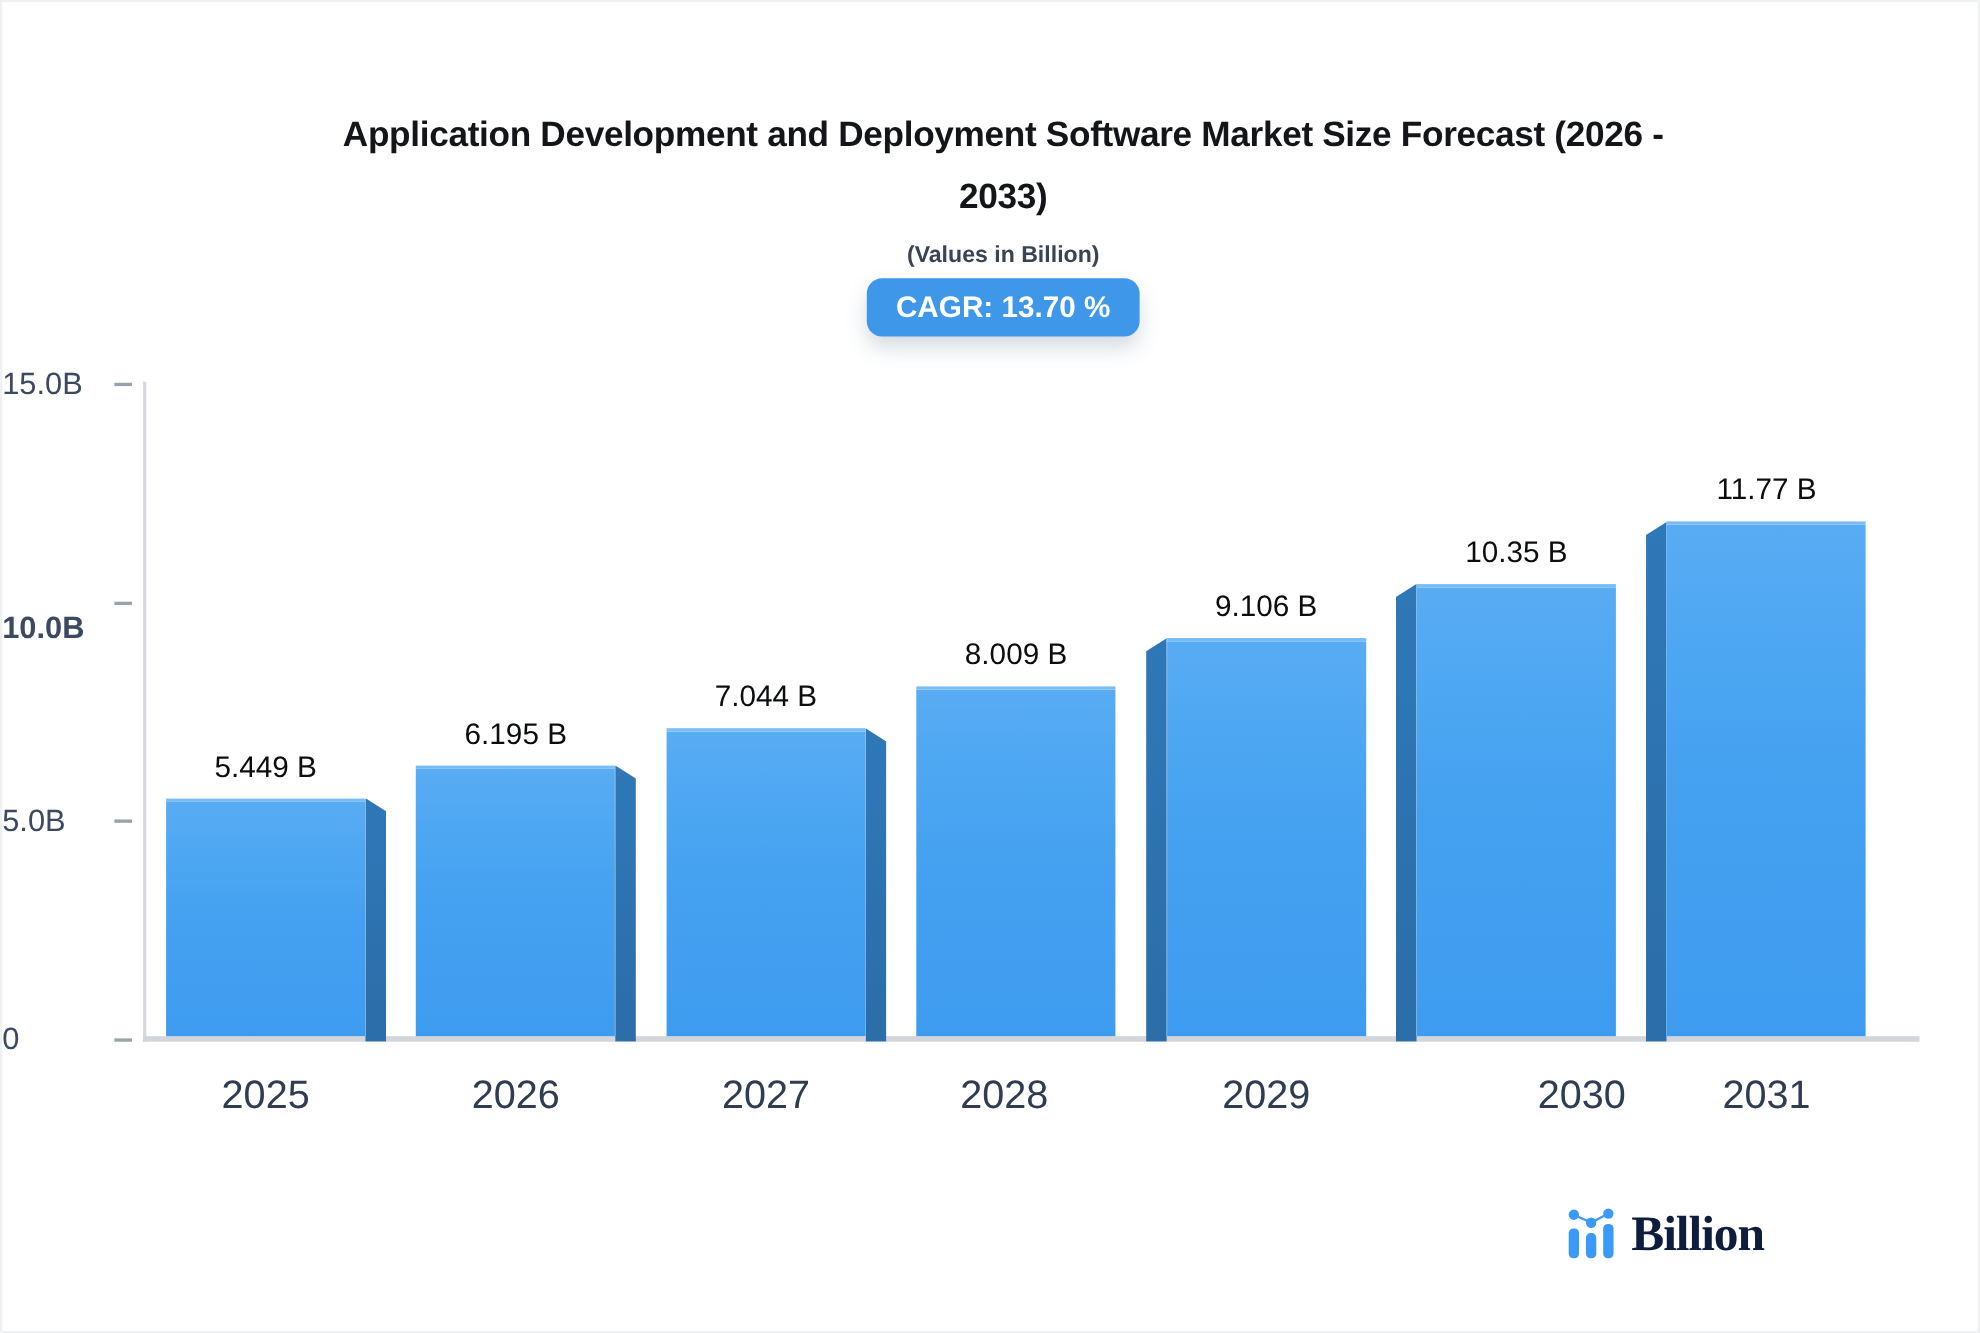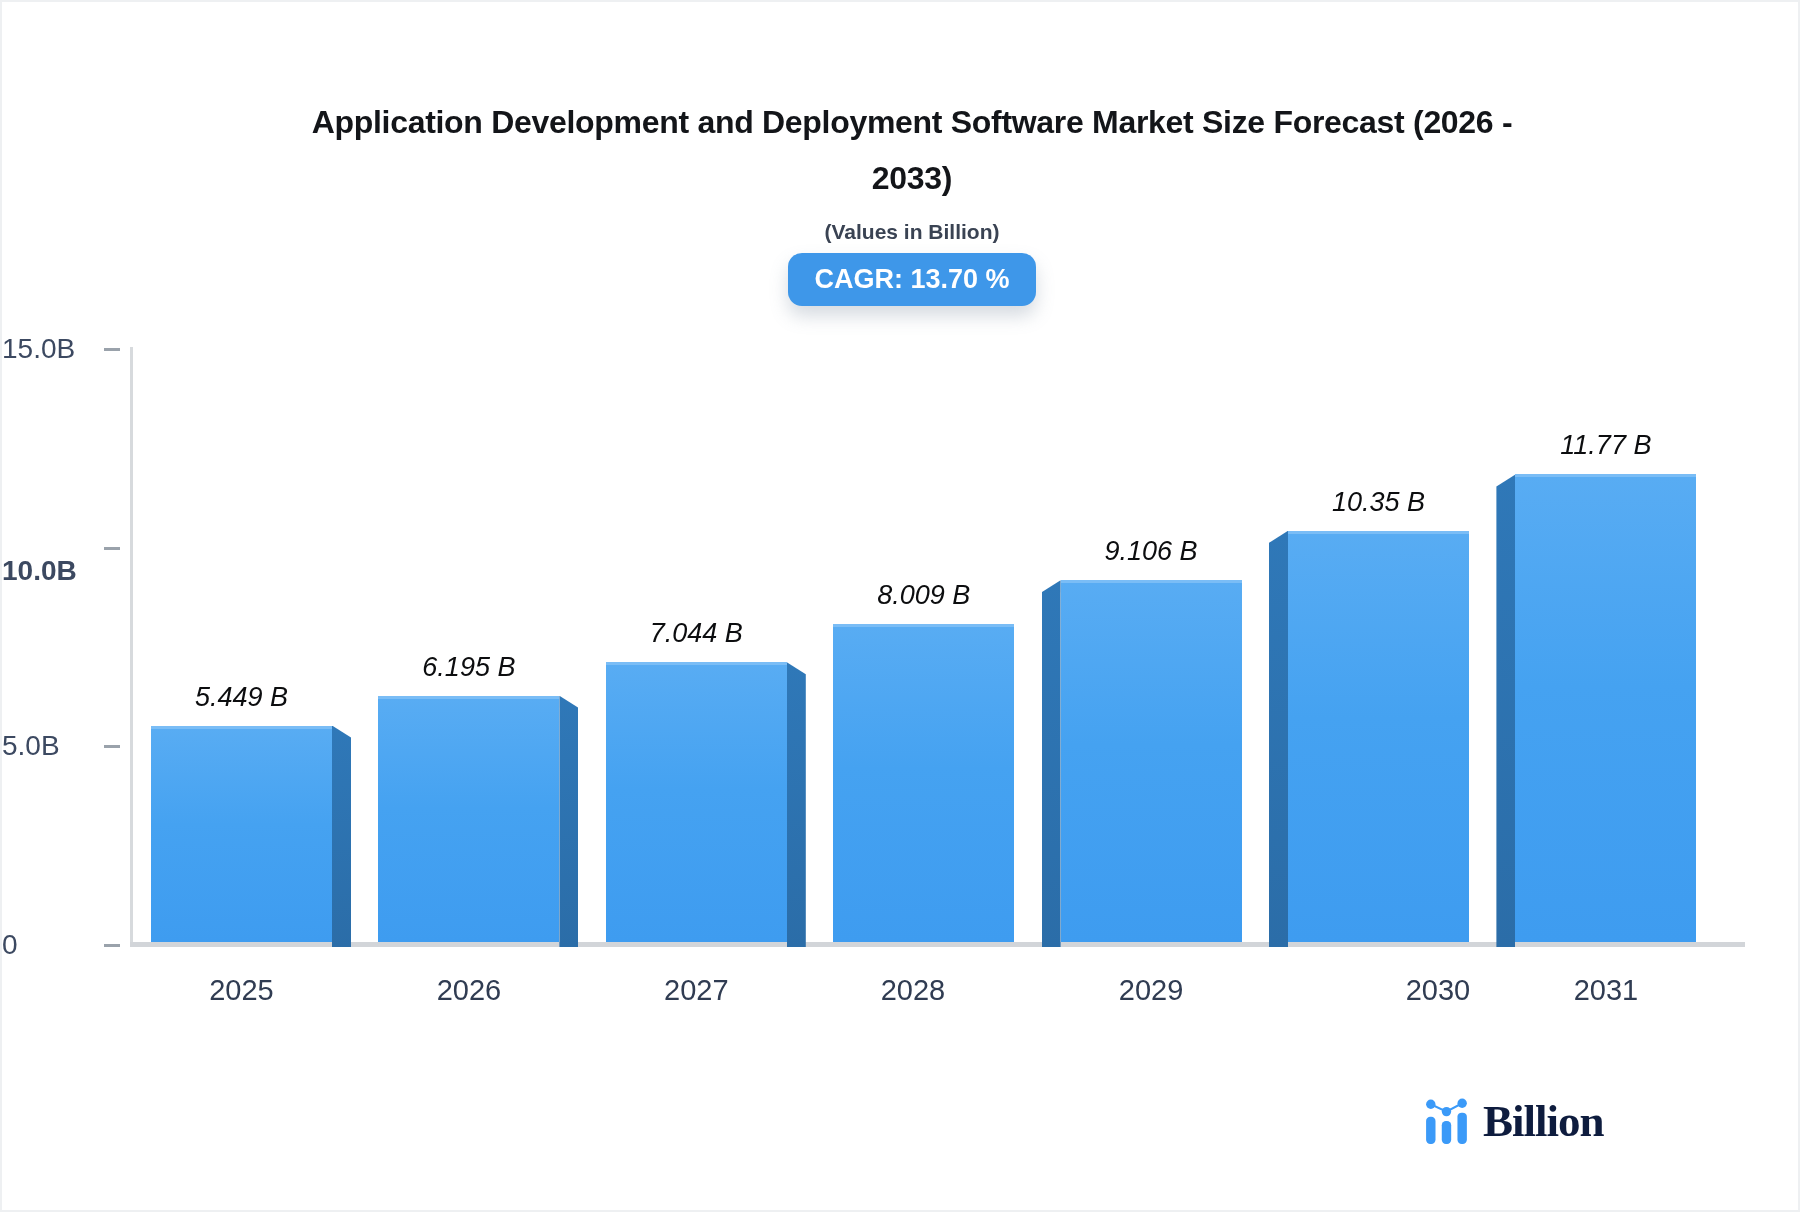--- a/index.html
+++ b/index.html
@@ -34,25 +34,25 @@
   
   .bar-face{
     position:absolute;background:linear-gradient(180deg,#58acf3 0%,#45a2f1 45%,#3e9cf0 100%);
     border-top:3px solid #7abdf6;box-sizing:border-box;
   }
   .bar-side{position:absolute;background:linear-gradient(180deg,#2f78b8,#2b6da8);}
   .bar-side.right{clip-path:polygon(0 0,100% 12px,100% 100%,0 100%);}
   .bar-side.left{clip-path:polygon(0 12px,100% 0,100% 100%,0 100%);}
   .bar-value{
     position:absolute;width:220px;text-align:center;font-size:27px;
-    font-weight:500;color:#0c0d0f;font-style:italic;
+    font-weight:500;color:#0c0d0f;
   }
   .x-cat{
     position:absolute;top:972px;width:220px;text-align:center;
-    font-size:29px;font-weight:500;color:#303c52;
+    font-size:36px;font-weight:500;color:#303c52;
   }
   
   .logo{position:absolute;left:1422px;top:1096px;display:flex;align-items:flex-end;gap:13px;}
   .logo-text{
     font-family:"Liberation Serif", serif;font-weight:700;font-size:45px;
     line-height:46px;color:#0e1c3e;letter-spacing:-1px;
   }
 </style>
 </head>
 <body>

